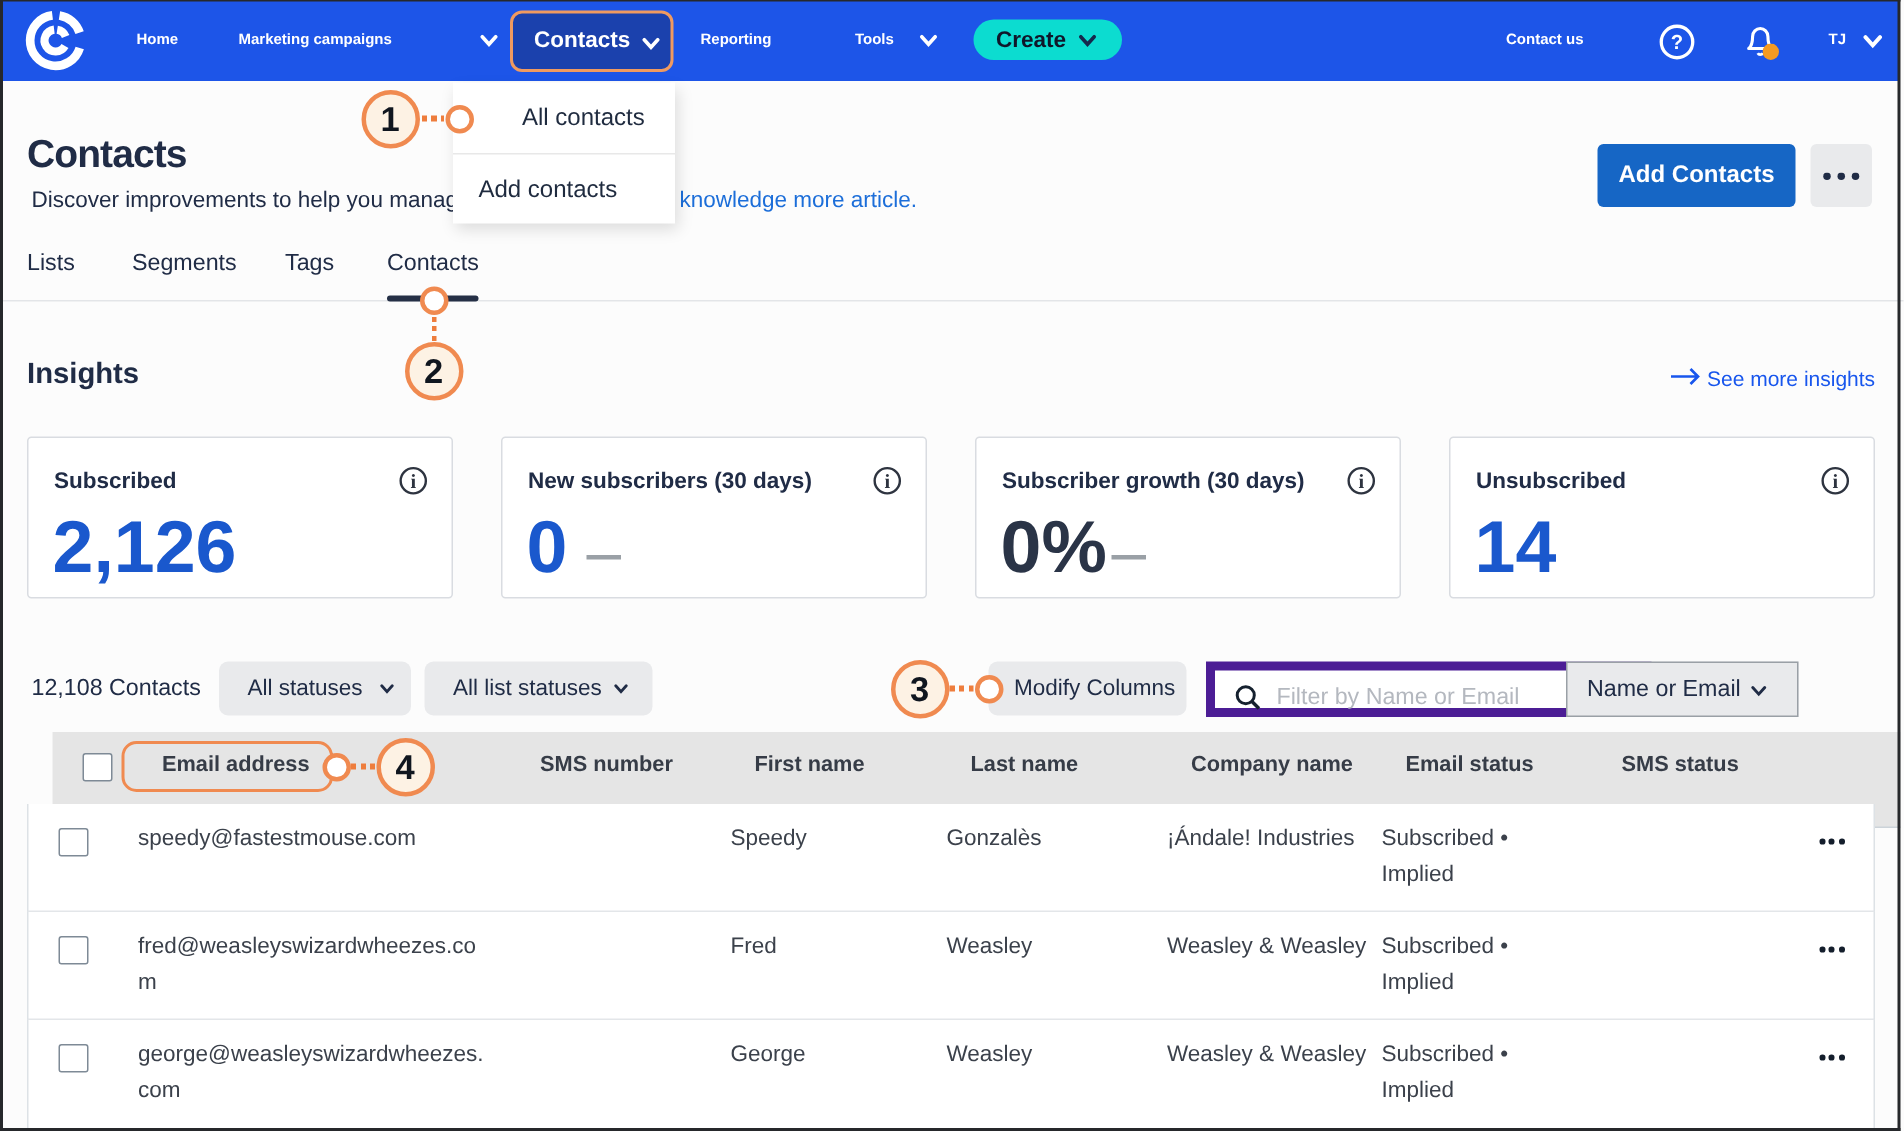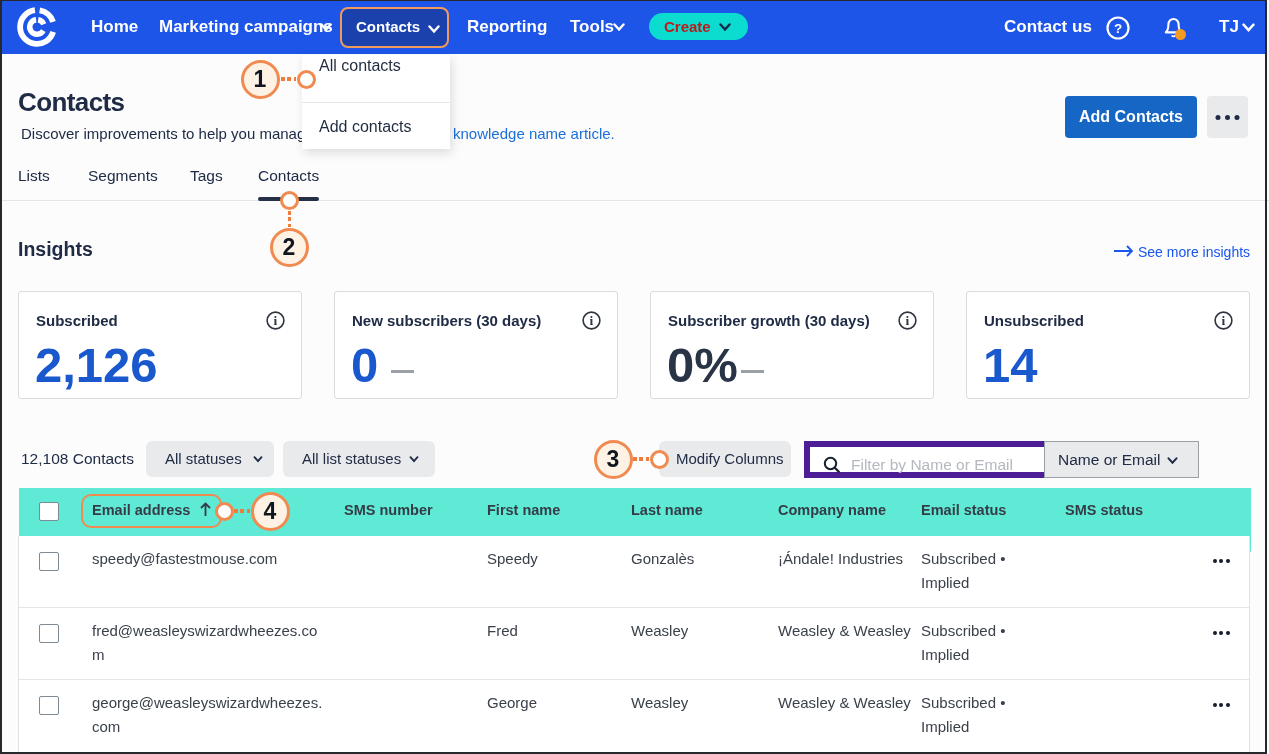--- a/index.html
+++ b/index.html
@@ -3,23 +3,23 @@
 <meta charset="utf-8">
 <style>
 * { margin:0; padding:0; box-sizing:border-box; }
 html,body { width:1269px; height:754px; font-family:"Liberation Sans", sans-serif; }
 body { background:#fcfcfc; overflow:hidden; }
 .frame { position:absolute; left:0; top:0; width:1269px; height:754px; }
 .fb { position:absolute; background:#26282b; z-index:100; pointer-events:none; }
 .abs { position:absolute; }
 
 .nav { position:absolute; left:0; top:0; width:1266px; height:54px; background:#1d55e8; }
-.nav-item { position:absolute; top:0; height:54px; line-height:54px; color:#fff; font-weight:700; font-size:17px; }
+.nav-item { position:absolute; top:0; height:54px; line-height:54px; color:#fff; font-weight:700; font-size:10px; }
 .contacts-pill { position:absolute; left:340px; top:7px; width:109px; height:41px; background:#1b41ad; border:2.5px solid #f09a60; border-radius:8px; color:#fff; font-weight:700; font-size:15px; line-height:35px; padding-left:14px; }
-.create-btn { position:absolute; left:649px; top:13px; width:99px; height:27px; background:#0cdcd0; border-radius:13.5px; color:#b91c1c; font-weight:700; font-size:15px; line-height:27px; text-align:left; padding-left:15px; }
+.create-btn { position:absolute; left:649px; top:13px; width:99px; height:27px; background:#0cdcd0; border-radius:13.5px; color:#0f172a; font-weight:700; font-size:15px; line-height:27px; text-align:left; padding-left:15px; }
 
 .dropdown { position:absolute; left:302px; top:55px; width:148px; height:94px; background:#fff; box-shadow:2px 4px 10px rgba(0,0,0,0.13); z-index:40; }
 .dd-item { position:absolute; left:17px; font-size:16px; color:#1f2b3f; }
 .dd-div { position:absolute; left:0; top:47px; width:100%; height:1px; background:#e8e8e8; }
 
 .ann { position:absolute; border:3px solid #f08a50; background:#fdf2e4; border-radius:50%; width:39px; height:39px; text-align:center; font-weight:700; font-size:23px; color:#10161f; line-height:33px; z-index:60; }
 .ring { position:absolute; border:3px solid #f08a50; background:#fff; border-radius:50%; width:19px; height:19px; z-index:60; }
 .hdots { position:absolute; height:3.6px; background:repeating-linear-gradient(90deg,#ee7d3d 0 3.6px,transparent 3.6px 6.4px); z-index:60; }
 .vdots { position:absolute; width:3.6px; background:repeating-linear-gradient(180deg,#ee7d3d 0 3.6px,transparent 3.6px 6.4px); z-index:60; }
 
@@ -39,21 +39,21 @@
 .card .t { position:absolute; left:17px; top:20px; font-size:15px; font-weight:700; color:#202c46; }
 .card .n { position:absolute; left:16px; top:49px; font-size:49px; font-weight:700; color:#1a58cd; line-height:49px; }
 .dash { position:absolute; width:23px; height:3px; background:#9aa0a6; }
 
 .count { position:absolute; left:21px; top:450px; font-size:15.5px; color:#202c46; }
 .pill { position:absolute; top:441px; height:36px; background:#e9eaec; border-radius:6px; font-size:15px; color:#202c46; line-height:36px; }
 .search { position:absolute; left:804px; top:441px; width:297px; height:37px; background:#fff; border:6px solid #4c1d95; }
 .search .ph { position:absolute; left:41px; top:9px; font-size:15.5px; color:#b4b8bf; }
 .nameemail { position:absolute; left:1044px; top:441px; width:155px; height:37px; background:#e9eaec; border:1px solid #9aa0a6; font-size:15.5px; color:#202c46; line-height:35px; padding-left:13px; }
 
-.thead { position:absolute; left:19px; top:488px; width:1232px; height:64px; background:#5eead4; border-bottom:1px solid #ccd3d9; }
+.thead { position:absolute; left:35px; top:488px; width:1232px; height:64px; background:#e5e5e5; border-bottom:1px solid #ccd3d9; }
 .th { position:absolute; top:14px; font-size:14.5px; font-weight:700; color:#363c47; }
 .trow { position:absolute; left:18px; width:1232px; height:72px; background:#fff; border-bottom:1px solid #e3e6e9; border-left:1px solid #dde2e6; border-right:1px solid #dde2e6; }
 .td { position:absolute; font-size:15px; color:#3b414b; line-height:24px; }
 .cb { position:absolute; left:20px; width:19.5px; height:19.5px; border:1.7px solid #7e8a96; border-radius:2px; background:#fff; }
 .rowdots { position:absolute; left:1194px; top:23px; }
 .rowdots span { display:inline-block; width:3.8px; height:3.8px; border-radius:50%; background:#141e2c; margin-right:2.7px; vertical-align:top; }
 .ea-box { position:absolute; left:81px; top:494px; width:141px; height:34px; border:2.8px solid #f08a50; border-radius:10px; z-index:55; }
 </style>
 </head>
 <body>
@@ -104,28 +104,28 @@
     <svg class="abs" style="left:1175px;top:29px;" width="11" height="11">
         <circle cx="5.5" cy="5.5" r="5.5" fill="#f59b22"></circle>
       </svg>
     <div class="nav-item" style="left:1219px;">TJ</div>
     <svg class="abs" style="left:1242px;top:23px;" width="13" height="10" viewBox="0 0 12 9" fill="none" stroke="#fff" stroke-width="2.4" stroke-linecap="round">
         <path d="M1.5 1.5 L6 6.5 L10.5 1.5"></path>
       </svg>
   </div>
 
   <div class="dropdown">
-    <div class="dd-item" style="top:2px;">All contacts</div>
+    <div class="dd-item" style="top:15px;margin-left:29px;">All contacts</div>
     <div class="dd-div"></div>
     <div class="dd-item" style="top:63px;">Add contacts</div>
   </div>
 
   <div class="h1">Contacts</div>
   <div class="sub">Discover improvements to help you manag</div>
-  <div class="sub" style="left:453px;"><span class="link">knowledge name article.</span></div>
+  <div class="sub" style="left:453px;"><span class="link">knowledge more article.</span></div>
   <div class="btn-add">Add Contacts</div>
   <div class="btn-more">
     <svg class="abs" style="left:8px;top:19px;" width="26" height="5">
         <circle cx="3" cy="2.5" r="2.5" fill="#202c46"></circle>
         <circle cx="12.5" cy="2.5" r="2.5" fill="#202c46"></circle>
         <circle cx="22" cy="2.5" r="2.5" fill="#202c46"></circle>
       </svg>
   </div>
 
   <div class="tabs" style="left:18px;">Lists</div>

